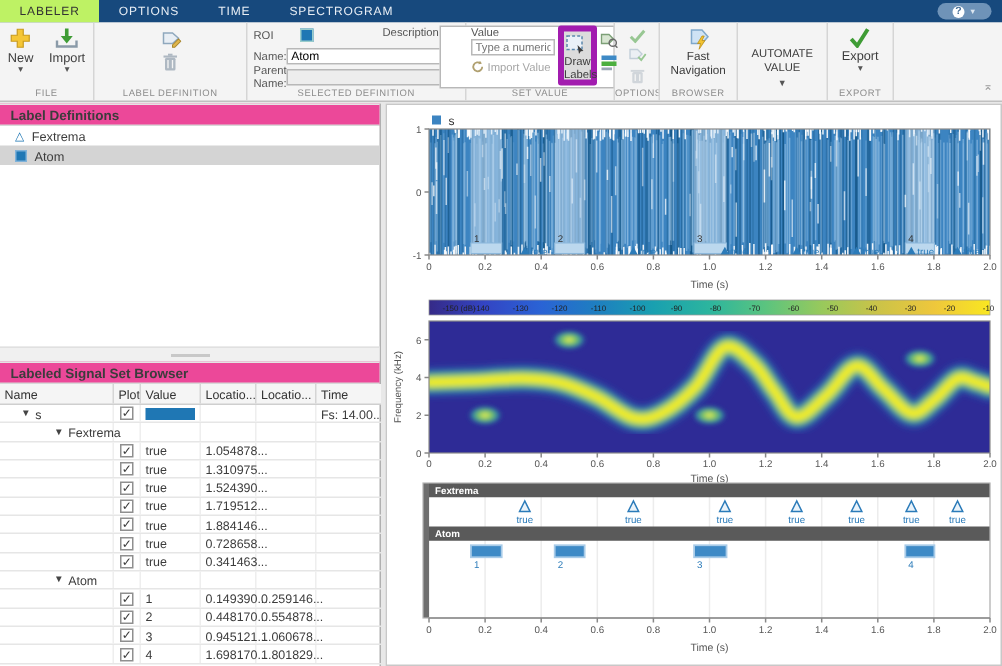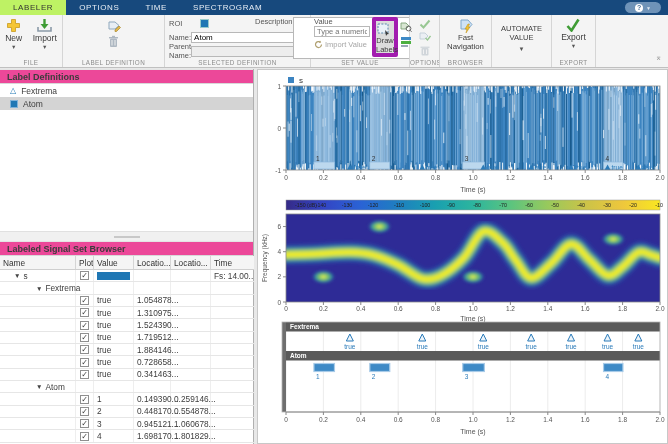--- a/index.html
+++ b/index.html
@@ -39,21 +39,21 @@
   .sv-flex { display:flex; gap:2px; }
   .sv-left { width:56px; }
   .sv-left .vlabel { font-size:7.5px; color:#555; height:9px; }
   .sv-left input { width:56px; height:11px; font-size:7.5px; border:1px solid #b8b8b8; padding:0 2px; font-family:inherit; }
   .restore { display:flex; align-items:center; gap:2px; font-size:7.5px; color:#a6a6a6; margin-top:3px; }
   .drawlabels { width:26px; text-align:center; font-size:7.5px; color:#3c3c3c; background:#dcdcdc; border:4px solid #a21caf; border-radius:2px; padding:1px 0; height:40px; }
   .sv-icons { display:flex; flex-direction:column; gap:4px; padding-top:4px; }
   .sec-opt { width:30px; }
   .opt-col { display:flex; flex-direction:column; align-items:center; gap:3px; padding-top:2px; opacity:.5; }
   .sec-br { width:52px; text-align:center; }
-  .sec-av { width:60px; display:flex; flex-direction:column; align-items:center; justify-content:center; font-size:7.5px; color:#3c3c3c; text-align:center; padding-bottom:8px; }
+  .sec-av { width:60px; display:flex; flex-direction:column; align-items:center; justify-content:flex-end; font-size:7.5px; color:#3c3c3c; text-align:center; padding-bottom:8px; }
   .sec-av .caret { font-size:6px; margin-top:4px; }
   .sec-ex { width:44px; text-align:center; }
   .ribbon-rest { flex:1; position:relative; border-right:none; }
   .collapse-icon { position:absolute; right:6px; bottom:5px; color:#9a9a9a; font-size:8px; }
 
   
   .leftcol { position:absolute; left:0; top:69px; width:254px; height:375px; background:#fff; border-right:1px solid #b0b0b0; }
   .panel-title { height:15px; background:#ec4899; border-bottom:1px solid #d8d8d8; border-top:1px solid #e4e4e4; font-size:9px; font-weight:bold; color:#3c3c3c; padding:2px 7px; }
   .ld-item { height:13px; display:flex; align-items:center; gap:5px; padding-left:10px; font-size:8.5px; color:#3c3c3c; }
   .ld-item.sel { background:#d4d4d4; }

